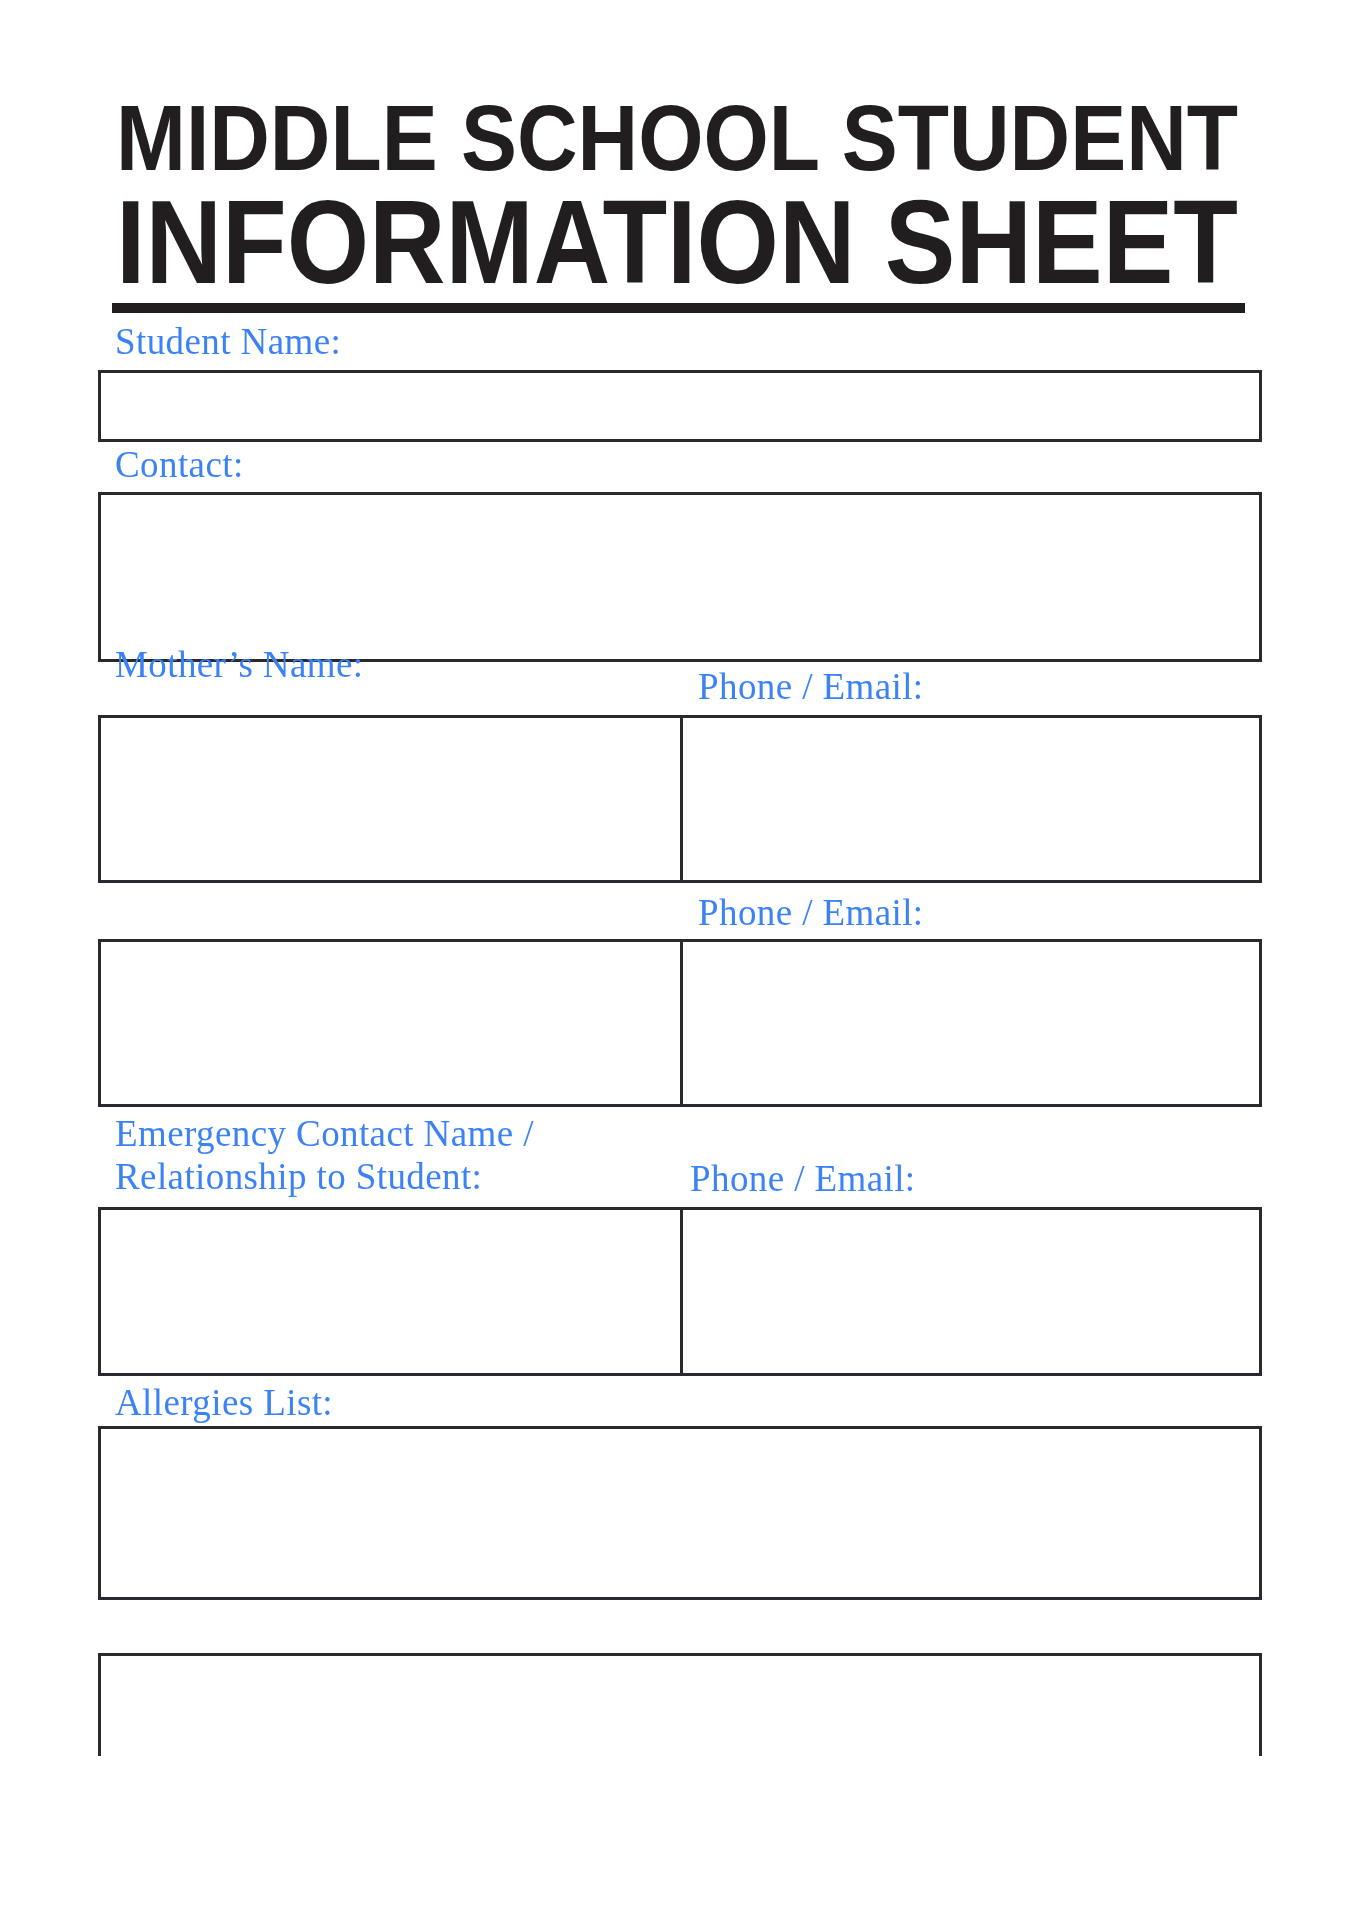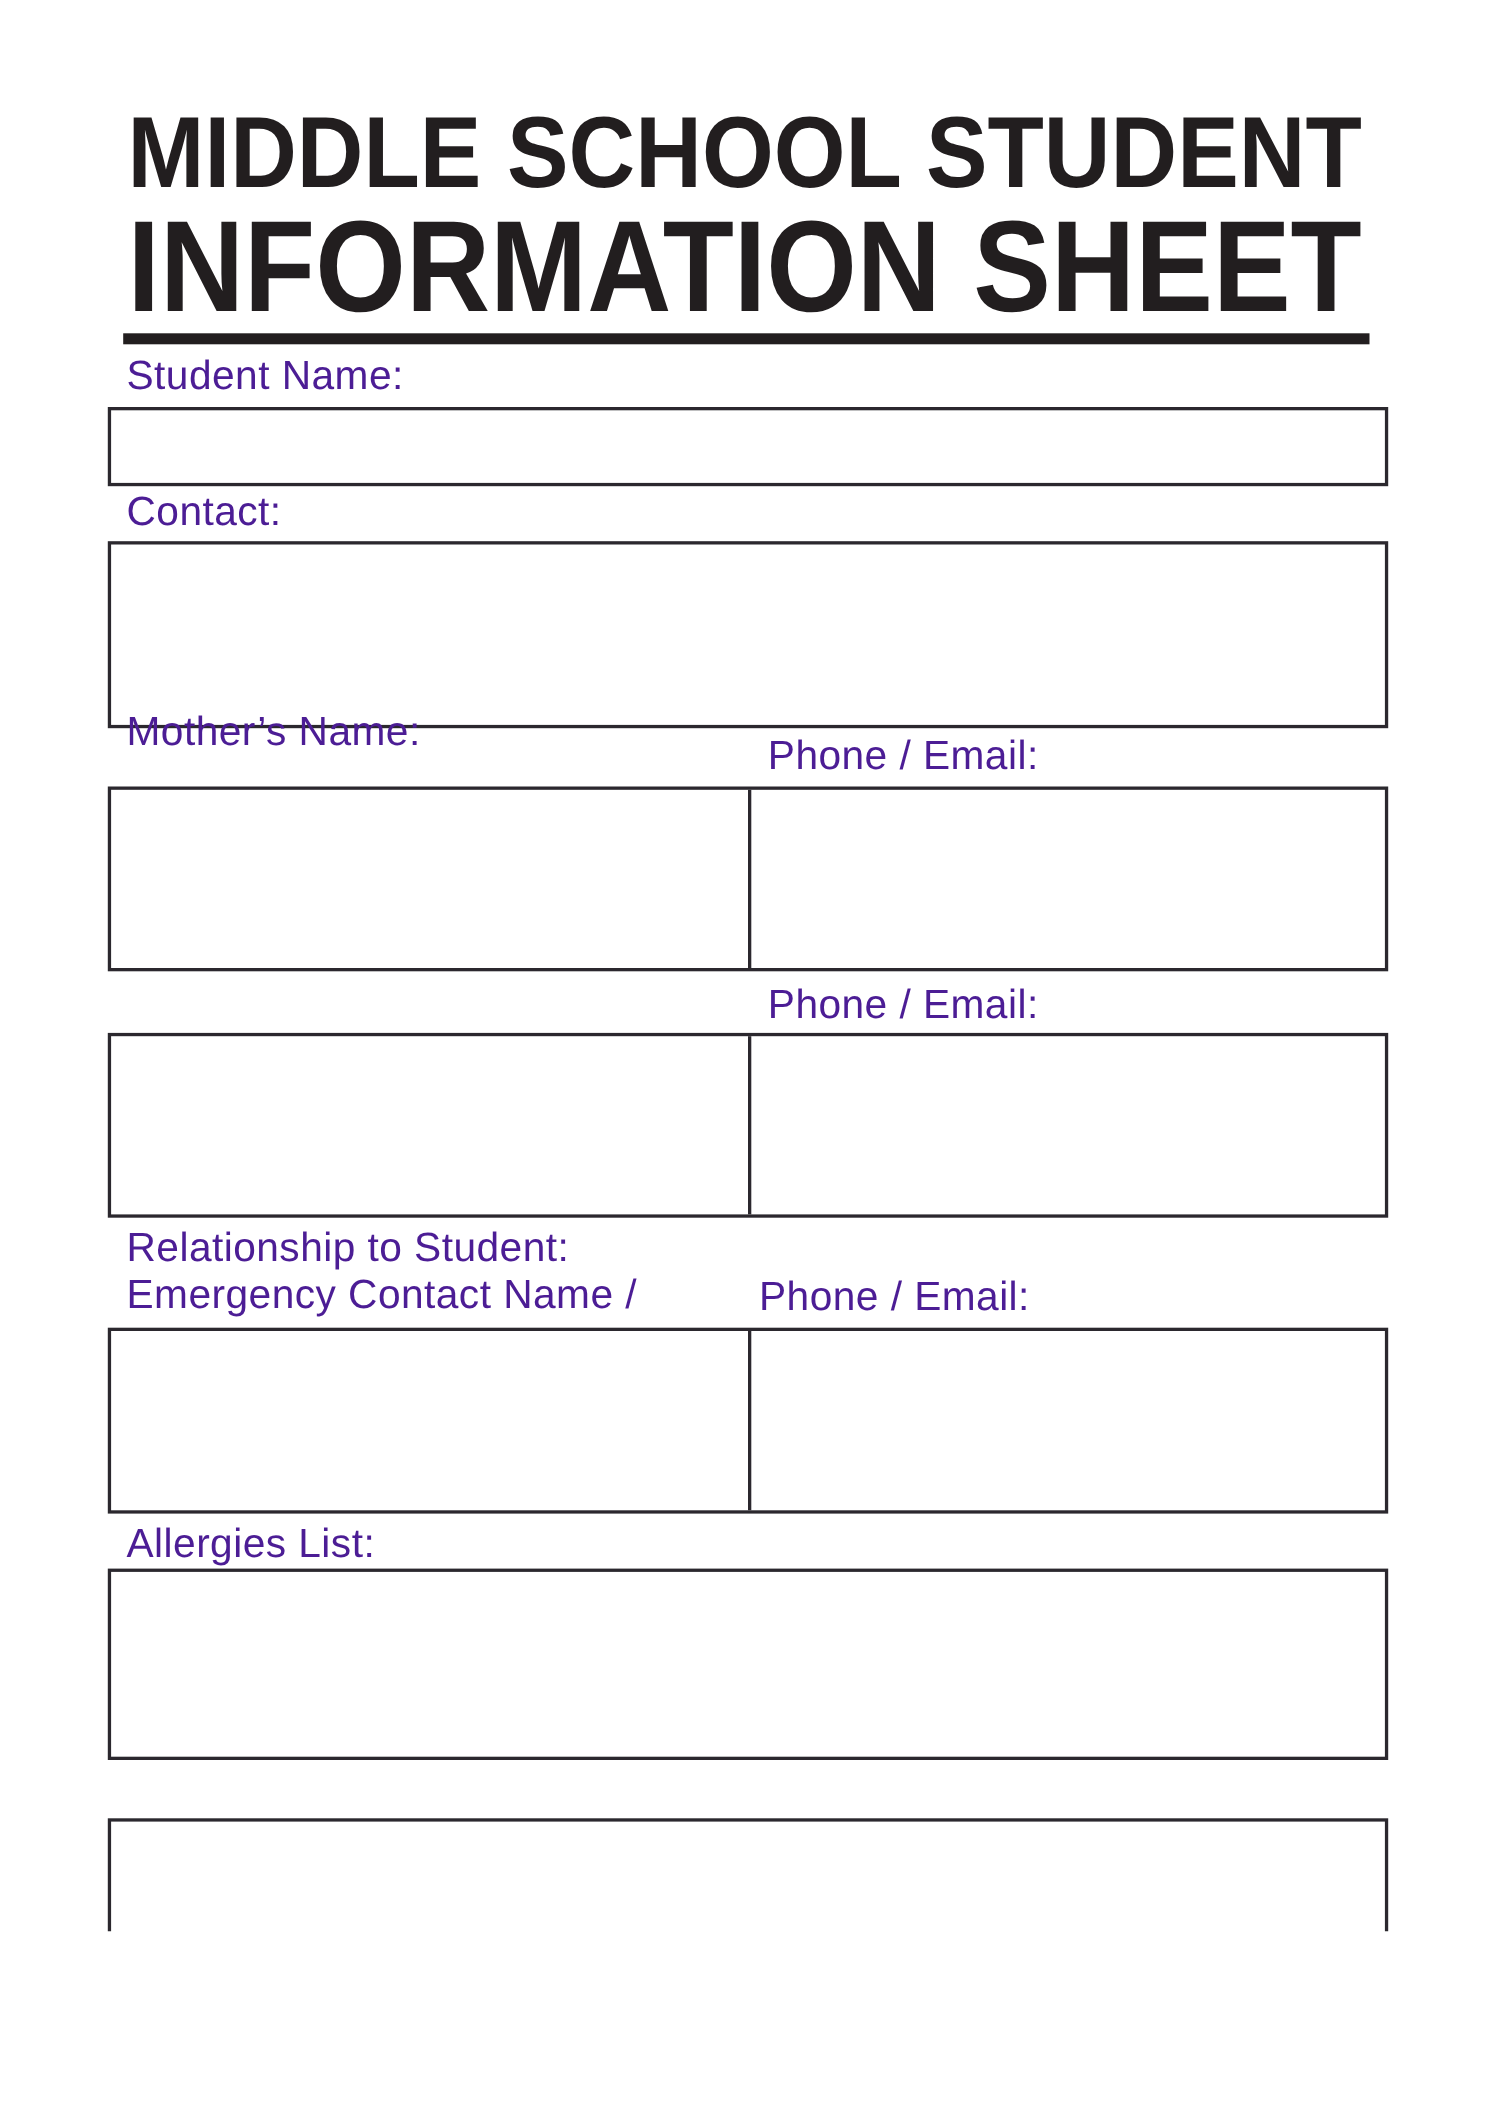--- a/index.html
+++ b/index.html
@@ -21,22 +21,23 @@
     top: 303px;
     width: 1133px;
     height: 10px;
     background: #221e1f;
   }
   .label {
     position: absolute;
     font-size: 37px;
     line-height: 43px;
     letter-spacing: 0.4px;
-    color: #4c1d95;
+    color: #3b82f6;
     white-space: nowrap;
+    font-family: Liberation Serif, serif;
   }
   .label.small { font-size: 36px; letter-spacing: 0.2px; }
   .box {
     position: absolute;
     left: 98px;
     width: 1164px;
     border: 3px solid #2b282e;
     background: #ffffff;
     box-sizing: border-box;
     font-size: 34px;
@@ -97,22 +98,22 @@
     <div class="cell right"></div>
   </div>
 
   <div id="father-phone-label" class="label">Phone / Email:</div>
   <div id="father-row" class="box row">
     <div class="cell left"></div>
     <div class="cell right"></div>
   </div>
 
   <div id="emergency-label" class="label">
+    <div>Emergency Contact Name /</div>
     <div>Relationship to Student:</div>
-    <div>Emergency Contact Name /</div>
   </div>
   <div id="emergency-phone-label" class="label">Phone / Email:</div>
   <div id="emergency-row" class="box row">
     <div class="cell left"></div>
     <div class="cell right"></div>
   </div>
 
   <div id="allergies-label" class="label">Allergies List:</div>
   <div id="allergies-box" class="box"></div>
 

